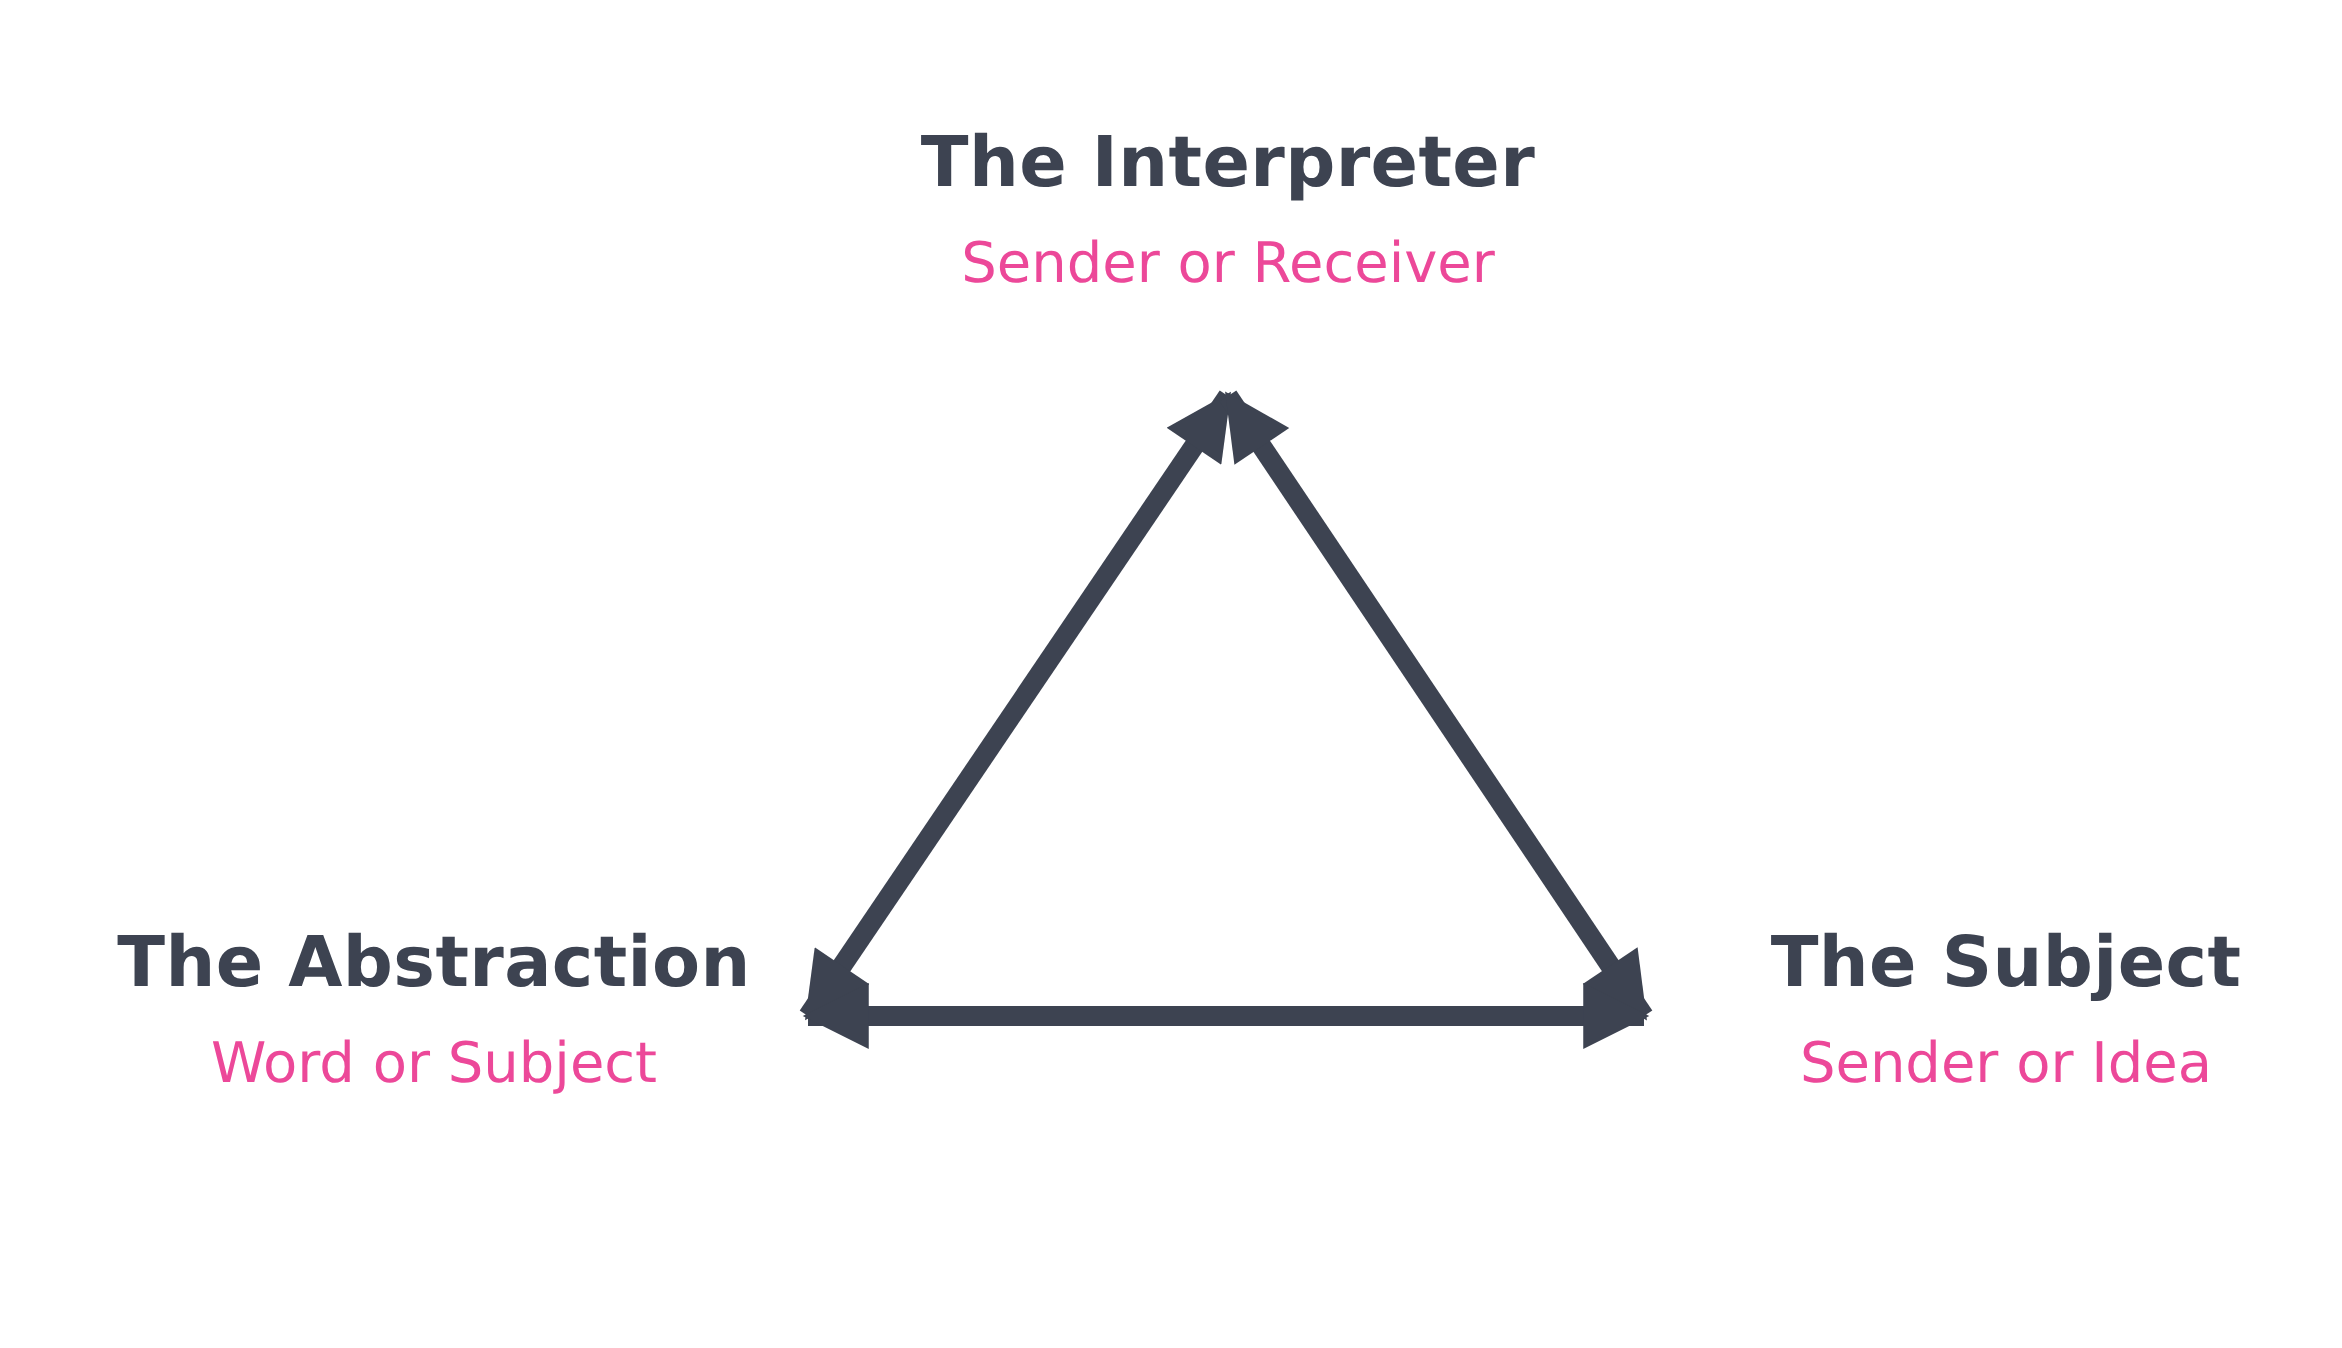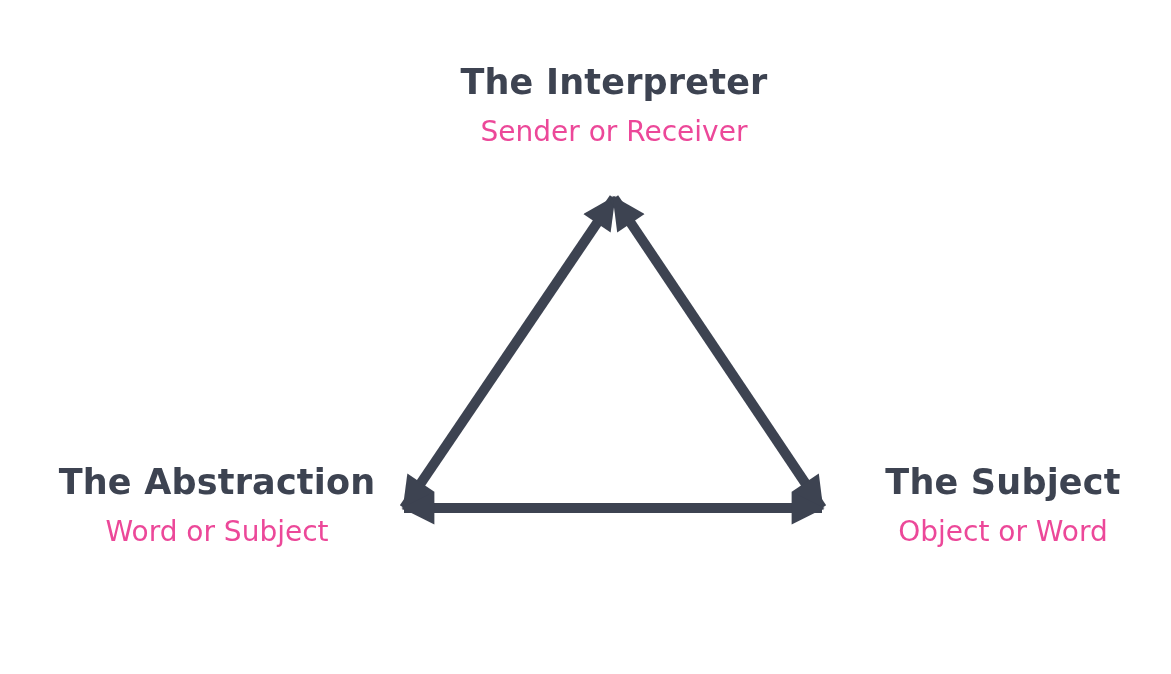--- a/index.html
+++ b/index.html
@@ -74,16 +74,16 @@
     <div class="node-subtitle">Sender or Receiver</div>
   </div>
 
   <div class="node-label label-abstraction">
     <div class="node-title">The Abstraction</div>
     <div class="node-subtitle">Word or Subject</div>
   </div>
 
   <div class="node-label label-subject">
     <div class="node-title">The Subject</div>
-    <div class="node-subtitle">Object or Word</div>
+    <div class="node-subtitle">Sender or Idea</div>
   </div>
 
 </div>
 
 </body></html>

